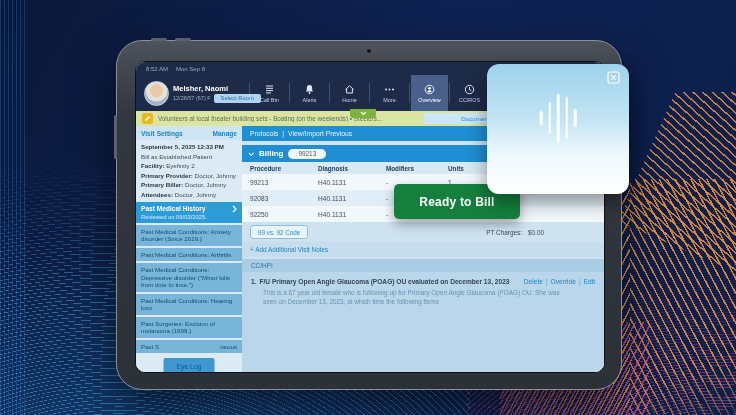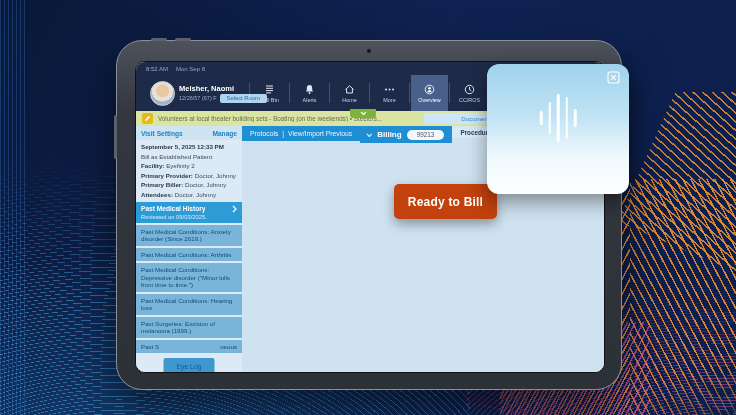--- a/index.html
+++ b/index.html
@@ -43,21 +43,21 @@
   .fb-left { left:-3px; top:74px; width:3px; height:44px; }
   .camera-dot { position:absolute; left:50%; top:8px; width:4px; height:4px; border-radius:50%;
         background:#14171c; transform:translateX(-50%); }
   .screen { position:absolute; left:18px; top:20px; width:470px; height:312px; border-radius:10px;
         overflow:hidden; background:#dce9f5; border:1px solid #111; display:flex; flex-direction:column; }
 
   
   .statusbar { height:13px; background:#1d2b48; color:#9aa8c0; font-size:6px;
         display:flex; align-items:center; gap:8px; padding:0 10px; flex:0 0 auto; }
   .appbar { height:36px; background:#1d2b48; display:flex; align-items:stretch; flex:0 0 auto; }
-  .patient { display:flex; align-items:center; gap:4px; padding:0 14px; width:112px; flex:0 0 auto; }
+  .patient { display:flex; align-items:center; gap:4px; padding:0 8px; width:112px; flex:0 0 auto; }
   .avatar { width:25px; height:25px; border-radius:50%; flex:0 0 auto; border:1px solid #c8d4e2;
         background:radial-gradient(circle at 50% 38%, #e8c9a6 0 34%, #e6e0d6 36% 58%, #9fb4c8 60%); }
   .pcol { display:flex; flex-direction:column; gap:1px; min-width:0; }
   .pname { color:#fff; font-size:7.5px; font-weight:bold; white-space:nowrap; }
   .pmeta-row { display:flex; align-items:center; gap:3px; }
   .pmeta { color:#9fb0c8; font-size:5.5px; white-space:nowrap; }
   .select-room { background:#aed4ef; color:#1d6fa8; font-size:5.8px; border:none; border-radius:2px;
         padding:1.5px 7px; white-space:nowrap; }
   .nav { display:flex; align-items:stretch; flex:1; }
   .nav-item { width:37px; display:flex; flex-direction:column; align-items:center; justify-content:center;
@@ -90,21 +90,21 @@
   .pmh { background:#2d9bd6; color:#fff; padding:3px 5px; flex:0 0 auto; }
   .pmh-top { display:flex; justify-content:space-between; align-items:center; font-weight:bold; font-size:6.6px; }
   .pmh-sub { color:#d6edfb; font-size:5.8px; margin-top:1.5px; }
   .hist { display:flex; flex-direction:column; gap:1.5px; margin-top:1.5px; flex:1; position:relative; }
   .hist-item { background:#79b4d9; color:#0f4c78; padding:3px 5px; line-height:1.25; }
   .hist-last { display:flex; justify-content:space-between; }
   .eyelog { position:absolute; left:50%; bottom:-3px; transform:translateX(-50%); background:#3e98cf;
         color:#0c5a94; font-size:6.8px; border:none; border-radius:2px; padding:5px 13px; z-index:2; }
 
   
-  .main { flex:1; background:#cfe2f0; display:flex; flex-direction:row; overflow:hidden; }
+  .main { flex:1; background:#cfe2f0; display:flex; flex-direction:column; overflow:hidden; }
   .bluebar { background:#1f8ed2; color:#fff; display:flex; align-items:center; flex:0 0 auto; }
   .protocols { height:15px; font-size:6.8px; gap:4px; padding:0 8px; color:#eaf5fd; }
   .gap { height:4px; flex:0 0 auto; }
   .gap2 { height:2px; flex:0 0 auto; }
   .billing-hdr { height:17px; padding:0 8px; gap:5px; font-size:8px; font-weight:bold; }
   .badge { background:#f4f8fb; color:#4a5560; font-size:6.4px; font-weight:normal;
         border-radius:8px; padding:1.5px 10px; }
   .chev { display:inline-block; width:4px; height:4px; border-left:1.2px solid currentColor;
         border-bottom:1.2px solid currentColor; transform:rotate(-45deg) translateY(-1px); }
   .tgrid { display:grid; grid-template-columns:68px 68px 62px 62px 40px; padding-left:8px; align-items:center; }
@@ -123,22 +123,22 @@
   .addlink { color:#1d84c5; font-size:6.4px; }
   .substrip { height:13px; background:#a9cde5; color:#2b6da3; font-size:6.4px; display:flex;
         align-items:center; padding:0 9px; flex:0 0 auto; }
   .cchpi-body { flex:1; background:#b9d6ea; padding:6px 9px; overflow:hidden; }
   .item-row { display:flex; font-size:6.6px; color:#32455a; font-weight:bold; gap:3px; }
   .item-actions { margin-left:auto; display:flex; gap:3px; font-weight:normal; color:#1d84c5; }
   .item-actions .pipe { color:#6aa5cd; }
   .item-body { margin:4px 0 0 12px; width:300px; font-size:6.4px; line-height:1.35; color:#6a92b3; }
 
   
-  .tooltip { position:absolute; left:394px; top:184px; width:103px; height:35px; z-index:6;
-        background:#c2410c; border-radius:5px; box-shadow:0 5px 12px rgba(0,0,0,.35);
+  .tooltip { position:absolute; left:394px; top:184px; width:126px; height:35px; z-index:6;
+        background:#15803d; border-radius:5px; box-shadow:0 5px 12px rgba(0,0,0,.35);
         display:flex; align-items:center; justify-content:center; color:#fff; font-size:12px;
         font-weight:bold; letter-spacing:.2px; }
   .recorder { position:absolute; left:487px; top:64px; width:142px; height:130px; z-index:7;
         border-radius:12px; box-shadow:0 8px 20px rgba(0,0,0,.4);
         background:linear-gradient(180deg,#9ed2ec 0%,#c2e4f4 42%,#eef8fd 70%,#ffffff 100%); }
   .rec-close { position:absolute; top:7px; right:9px; width:13px; height:13px; background:transparent; border:none; }
   .wave { position:absolute; left:50%; top:30px; transform:translateX(-50%); display:flex;
         align-items:center; gap:6px; }
   .wave i { display:block; width:2.5px; background:#fff; border-radius:2px; }
   .rec-bar { position:absolute; left:0; right:0; bottom:0; height:36px; display:flex;

